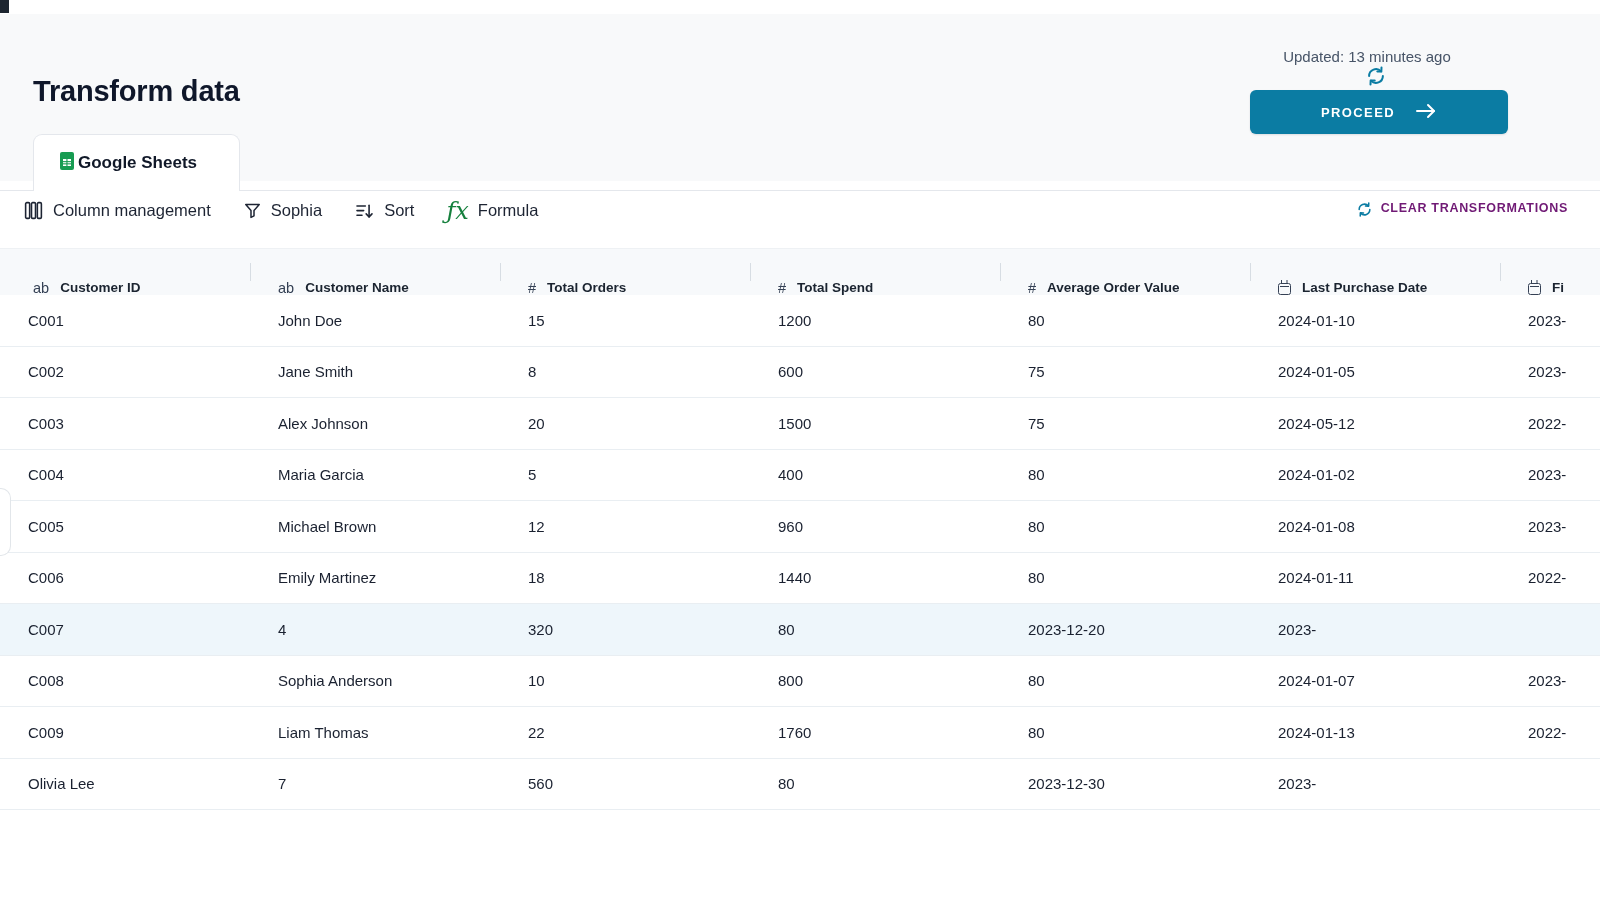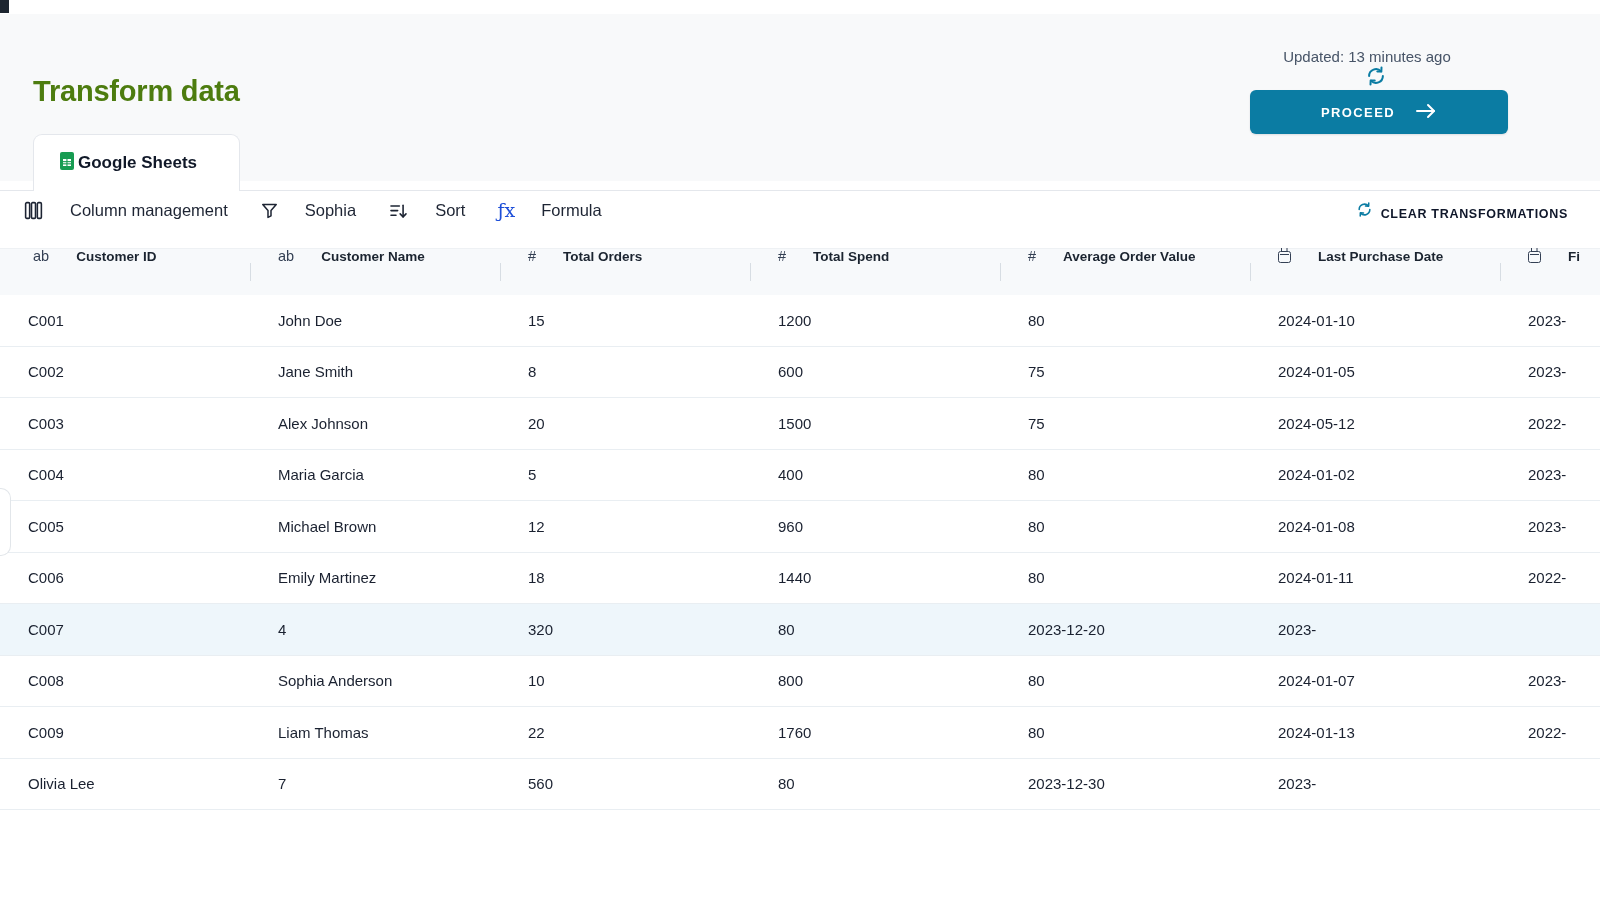--- a/index.html
+++ b/index.html
@@ -5,49 +5,49 @@
   * { margin:0; padding:0; box-sizing:border-box; }
   html,body { width:1600px; height:899px; }
   body { font-family:"Liberation Sans", sans-serif; background:#fff; }
   .page { position:relative; width:1600px; height:899px; overflow:hidden; background:#fff; }
 
   .corner-fragment { position:absolute; top:0; left:0; width:9px; height:13px; background:#1d2530; }
 
   
   .top-section { margin-top:14px; height:167px; background:#f8f9fa; display:flex; flex-direction:column; justify-content:space-between; }
   .header-row { display:flex; align-items:center; justify-content:space-between; padding:34px 92px 0 33px; }
-  .page-title { font-size:29px; font-weight:800; color:#4d7c0f; letter-spacing:-0.2px; }
+  .page-title { font-size:29px; font-weight:800; color:#0f172a; letter-spacing:-0.2px; }
   .header-right { display:flex; align-items:center;flex-direction:column; }
   .updated-text { font-size:15px; color:#475467; }
   .icon-btn { background:none; border:none; cursor:pointer; display:flex; align-items:center; justify-content:center; margin-left:18px; padding:0; }
   .proceed-btn { margin-left:24px; width:258px; height:44px; background:#0b7ca3; color:#fff; border:none; border-radius:6px;
                  font-family:"Liberation Sans",sans-serif; font-size:13px; font-weight:700; letter-spacing:1.4px;
                  display:flex; align-items:center; justify-content:center; gap:20px; cursor:pointer;
                  box-shadow:0 1px 2px rgba(16,24,40,.12); }
 
   
   .tab-bar { height:57px; border-bottom:1px solid #e4e7ec; padding-left:33px; display:flex; align-items:flex-end; }
   .tab { position:relative; top:1px; height:57px; min-width:207px; background:#fff; border:1px solid #e4e7ec; border-bottom:none;
          border-radius:9px 9px 0 0; display:flex; align-items:center; gap:3px; padding:0 22px 0 25px; cursor:pointer; }
   .tab-label { font-size:17px; font-weight:700; color:#101828; }
 
   
   .toolbar { height:59px; display:flex; align-items:center; padding:0 32px 0 23px; background:#fff; }
-  .tool { display:flex; align-items:center; gap:26px; margin-right:32px; cursor:pointer; color:#1d2433; }
+  .tool { display:flex; align-items:center; gap:9px; margin-right:32px; cursor:pointer; color:#1d2433; }
   .tool-label { font-size:16.5px; color:#1d2433; }
   .tool svg { display:block; }
-  .formula-glyph { font-family:"DejaVu Serif", serif; font-size:19px; color:#1d4ed8; line-height:1; }
-  .clear-btn { margin-left:auto; display:flex; align-items:flex-end; gap:8px; background:none; border:none; cursor:pointer;
-               color:#0f172a; font-family:"Liberation Sans",sans-serif; font-size:12.5px; font-weight:700; letter-spacing:0.7px; }
+  .formula-glyph { font-family:"DejaVu Serif", serif; font-style:italic; font-size:24px; color:#15803d; line-height:1; }
+  .clear-btn { margin-left:auto; display:flex; align-items:flex-start; gap:8px; background:none; border:none; cursor:pointer;
+               color:#701a75; font-family:"Liberation Sans",sans-serif; font-size:12.5px; font-weight:700; letter-spacing:0.7px; }
 
   
   .table { margin-top:8px; width:1820px; }
   .thead { display:grid; grid-template-columns:250px 250px 250px 250px 250px 250px 320px;
            background:#f7f9fb; border-top:1px solid #eef1f4; height:47px; }
-  .th { display:flex; align-items:flex-start; gap:27px; padding-left:28px; position:relative; cursor:pointer; }
+  .th { display:flex; align-items:flex-end; gap:11px; padding-left:28px; position:relative; cursor:pointer; }
   .th:first-child { padding-left:33px; }
   .th:not(:first-child)::before { content:""; position:absolute; left:0; top:50%; transform:translateY(-50%);
                                   width:1px; height:18px; background:#d7dde3; }
   .th-label { font-size:13.5px; font-weight:700; color:#1b2430; white-space:nowrap; }
   .type-glyph { font-size:14.5px; color:#344054; line-height:1; white-space:nowrap; }
   .cal-icon { position:relative; width:13px; height:12px; border:1.5px solid #344054; border-radius:2.5px; display:inline-block; margin-top:2px; }
   .cal-icon::before { content:""; position:absolute; left:1px; right:1px; top:2px; border-top:1.5px solid #344054; }
   .cal-icon::after { content:""; position:absolute; top:-4px; left:1.5px; width:1.5px; height:3px; background:#344054;
                      box-shadow:5.5px 0 0 #344054; }
 

